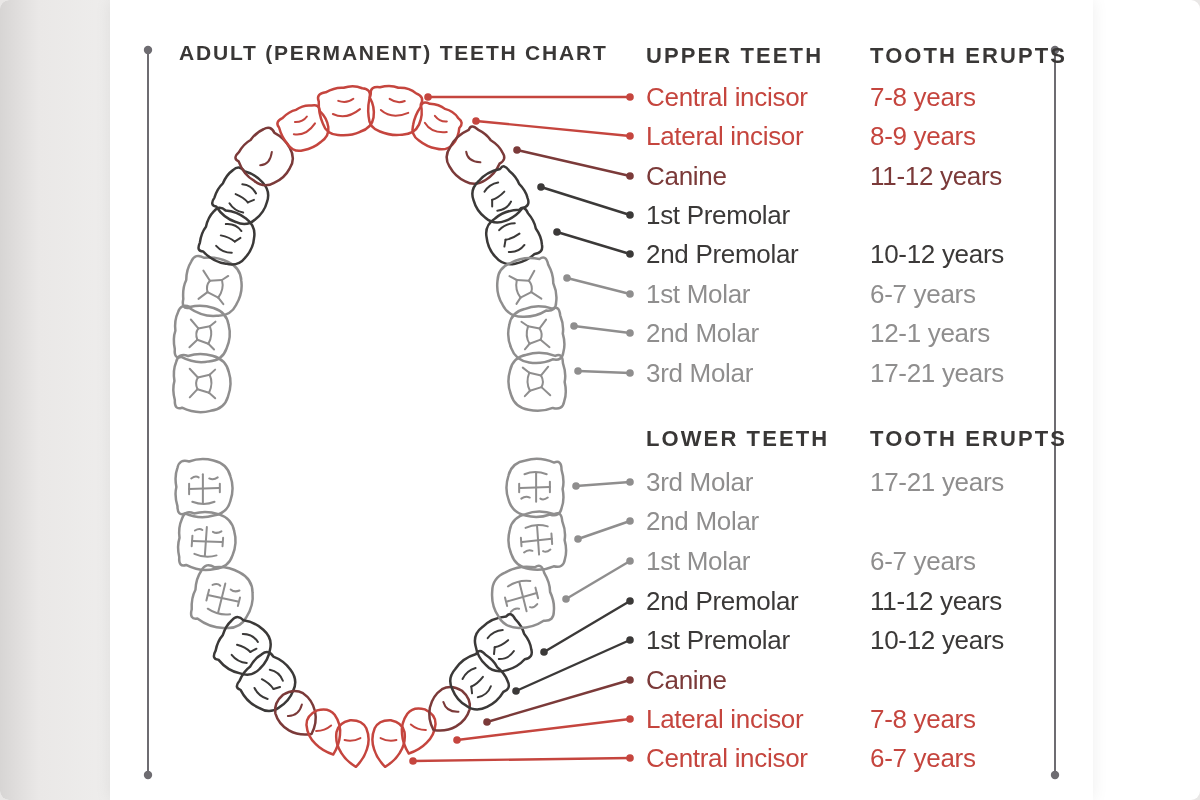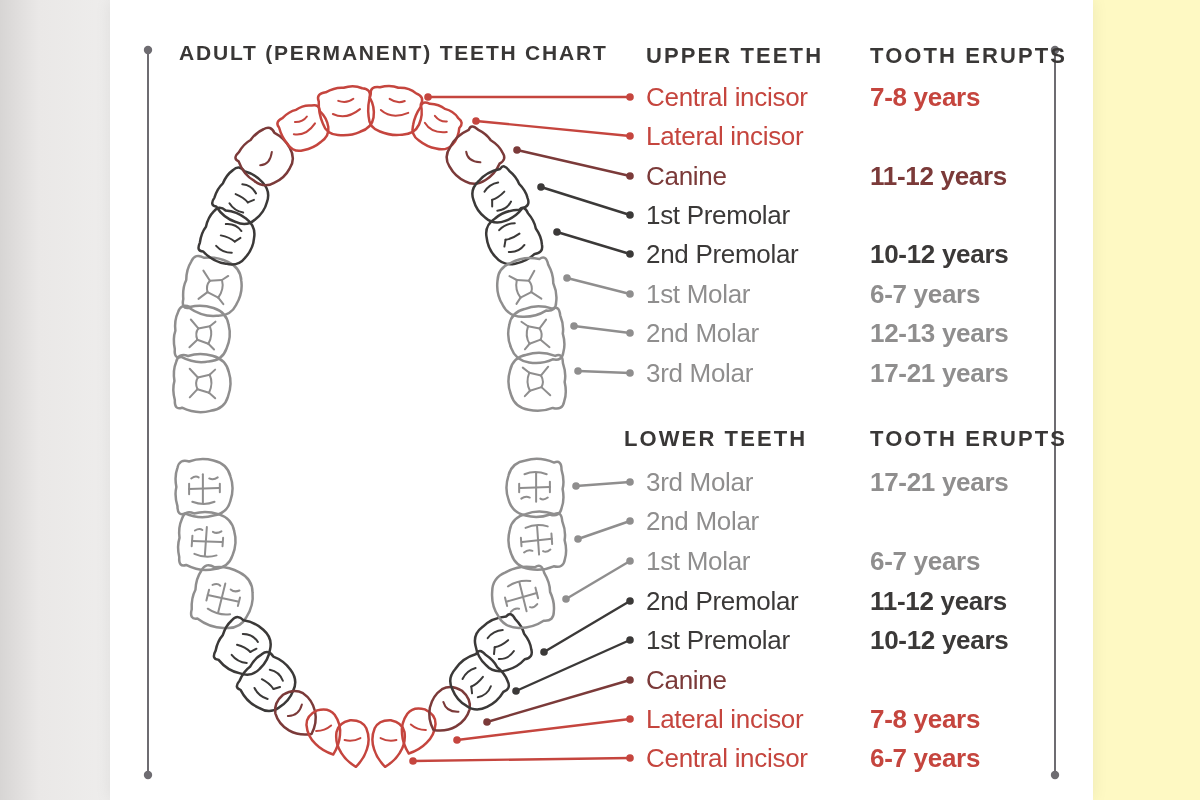--- a/index.html
+++ b/index.html
@@ -1,45 +1,46 @@
 <!DOCTYPE html>
 <html><head>
 <meta charset="utf-8">
 <style>
   html,body{margin:0;padding:0;background:#e9e7e6;}
   .page{
     position:relative;width:1200px;height:800px;overflow:hidden;
-    background:#fef9c3;
+    background:#ffffff;
     font-family:"Liberation Sans","DejaVu Sans",sans-serif;
+    border-radius:9px;
   }
   .page::before{
     content:"";position:absolute;left:0;top:0;bottom:0;width:110px;z-index:0;
     background:linear-gradient(90deg,#d7d5d4 0%,#eae8e7 35%,#eeedec 100%);
   }
   .card{
     position:absolute;left:110px;top:0;width:983px;height:800px;z-index:1;
     background:#ffffff;box-shadow:0 0 16px rgba(0,0,0,0.07);
   }
   #diagram{position:absolute;left:0;top:0;z-index:2;}
   .title{
     position:absolute;left:179px;top:41px;z-index:3;
     font-size:21px;font-weight:bold;letter-spacing:1.8px;white-space:nowrap;
   }
   .col-head{
     position:absolute;z-index:3;font-size:22px;font-weight:bold;
     letter-spacing:2.1px;white-space:nowrap;
   }
   #upper-head{left:646px;top:43px;}
   #upper-erupts{left:870px;top:43px;}
-  #lower-head{left:624px;top:426px;}
+  #lower-head{left:646px;top:426px;}
   #lower-erupts{left:870px;top:426px;}
   .t-row{position:absolute;left:0;width:1200px;height:40px;line-height:40px;z-index:3;}
   .t-label,.t-years{position:absolute;font-size:26px;letter-spacing:-0.3px;white-space:nowrap;}
   .t-label{left:646px;}
-  .t-years{left:870px;font-weight:bold;}
+  .t-years{left:870px;}
 </style>
 </head>
 <body>
 
 <div class="page">
   <div class="card"></div>
 
   <svg id="diagram" width="1200" height="800" viewBox="0 0 1200 800">
       <g>
         <line x1="148" y1="50" x2="148" y2="775" stroke="#6e6c71" stroke-width="2"></line>
@@ -374,39 +375,40 @@
   <div class="col-head" id="lower-head" style="color: rgb(57, 55, 54);">LOWER TEETH</div>
   <div class="col-head" id="lower-erupts" style="color: rgb(57, 55, 54);">TOOTH ERUPTS</div>
 
   <div id="upper-rows">
       <div class="t-row" style="top: 77px;">
         <span class="t-label" style="color: rgb(197, 69, 62);">Central incisor</span>
         <span class="t-years" style="color: rgb(197, 69, 62);">7-8 years</span>
       </div>
       <div class="t-row" style="top: 116px;">
         <span class="t-label" style="color: rgb(197, 69, 62);">Lateral incisor</span>
+        <span class="t-years" style="color: rgb(197, 69, 62);">8-9 years</span>
       </div>
       <div class="t-row" style="top: 156px;">
         <span class="t-label" style="color: rgb(123, 58, 57);">Canine</span>
         <span class="t-years" style="color: rgb(123, 58, 57);">11-12 years</span>
       </div>
       <div class="t-row" style="top: 195px;">
         <span class="t-label" style="color: rgb(59, 57, 56);">1st Premolar</span>
       </div>
       <div class="t-row" style="top: 234px;">
         <span class="t-label" style="color: rgb(59, 57, 56);">2nd Premolar</span>
         <span class="t-years" style="color: rgb(59, 57, 56);">10-12 years</span>
       </div>
       <div class="t-row" style="top: 274px;">
         <span class="t-label" style="color: rgb(143, 142, 142);">1st Molar</span>
         <span class="t-years" style="color: rgb(143, 142, 142);">6-7 years</span>
       </div>
       <div class="t-row" style="top: 313px;">
         <span class="t-label" style="color: rgb(143, 142, 142);">2nd Molar</span>
-        <span class="t-years" style="color: rgb(143, 142, 142);">12-13 years</span>
+        <span class="t-years" style="color: rgb(143, 142, 142);">12-1 years</span>
       </div>
       <div class="t-row" style="top: 353px;">
         <span class="t-label" style="color: rgb(143, 142, 142);">3rd Molar</span>
         <span class="t-years" style="color: rgb(143, 142, 142);">17-21 years</span>
       </div>
     </div>
   <div id="lower-rows">
       <div class="t-row" style="top: 462px;">
         <span class="t-label" style="color: rgb(143, 142, 142);">3rd Molar</span>
         <span class="t-years" style="color: rgb(143, 142, 142);">17-21 years</span>

